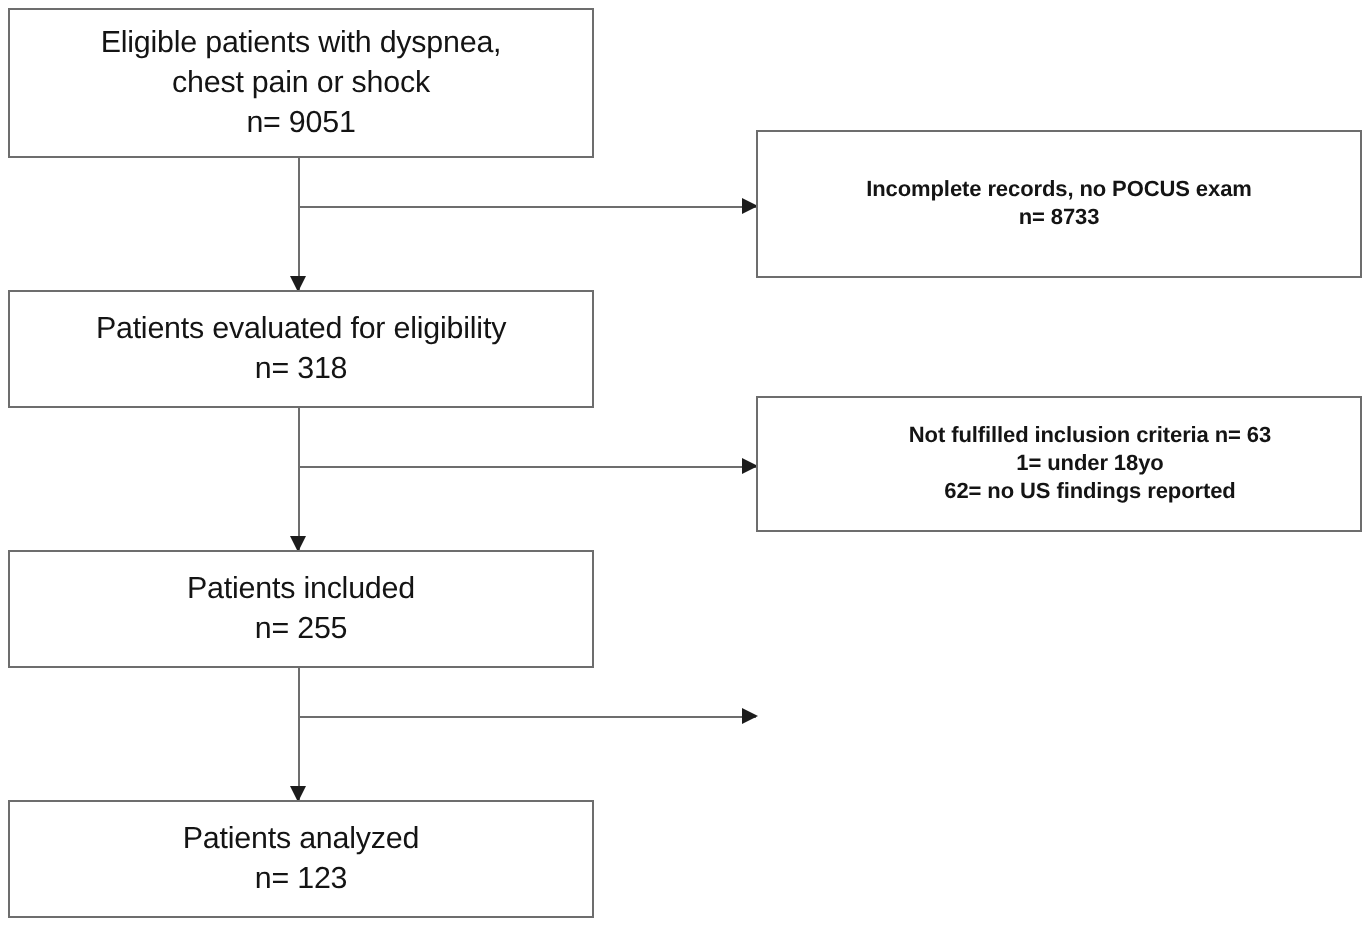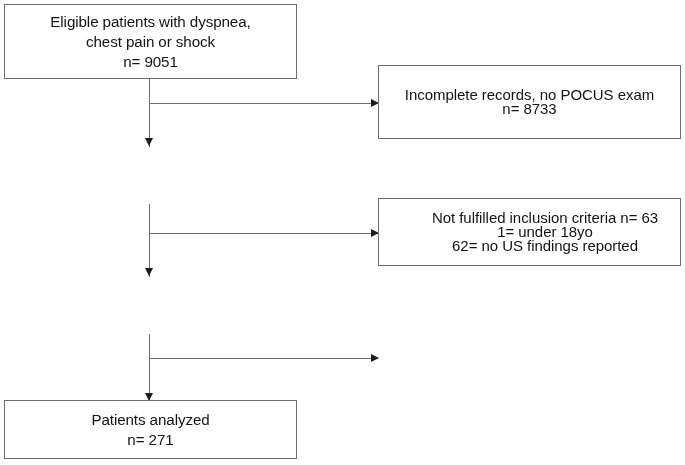--- a/index.html
+++ b/index.html
@@ -31,24 +31,25 @@
     width: 100%;
     white-space: pre-line;
   }
   .node.primary .node-text {
     font-size: 15.2px;
     line-height: 20px;
     letter-spacing: -0.1px;
     color: #141414;
   }
   .node.secondary .node-text {
-    font-size: 15px;
+    font-size: 11px;
     line-height: 14.2px;
     letter-spacing: -0.05px;
     color: #141414;
+    font-weight: bold;
   }
 
   
   #node-eligible   { left: 4px;   top: 4px;   width: 293px; height: 75px; }
   #node-evaluated  { left: 4px;   top: 145px; width: 293px; height: 59px; }
   #node-included   { left: 4px;   top: 275px; width: 293px; height: 59px; }
   #node-analyzed   { left: 4px;   top: 400px; width: 293px; height: 59px; }
   #node-incomplete { left: 378px; top: 65px;  width: 303px; height: 74px; }
   #node-notfulfil  { left: 378px; top: 198px; width: 303px; height: 68px; padding-left: 31px; }
   #node-excluded   { left: 378px; top: 325px; width: 303px; height: 74px; }
@@ -113,25 +114,33 @@
   <div class="arrow down" id="arrow-d1"></div>
   <div class="arrow down" id="arrow-d2"></div>
   <div class="arrow down" id="arrow-d3"></div>
 
   <div class="node primary" id="node-eligible">
     <span class="node-text">Eligible patients with dyspnea,
 chest pain or shock
 n= 9051</span>
   </div>
 
+  <div class="node primary" id="node-evaluated">
+    <span class="node-text">Patients evaluated for eligibility
+n= 318</span>
+  </div>
 
+  <div class="node primary" id="node-included">
+    <span class="node-text">Patients included
+n= 255</span>
+  </div>
 
   <div class="node primary" id="node-analyzed">
     <span class="node-text">Patients analyzed
-n= 271</span>
+n= 123</span>
   </div>
 
   <div class="node secondary" id="node-incomplete">
     <span class="node-text">Incomplete records, no POCUS exam
 n= 8733</span>
   </div>
 
   <div class="node secondary" id="node-notfulfil">
     <span class="node-text">Not fulfilled inclusion criteria n= 63
 1= under 18yo

